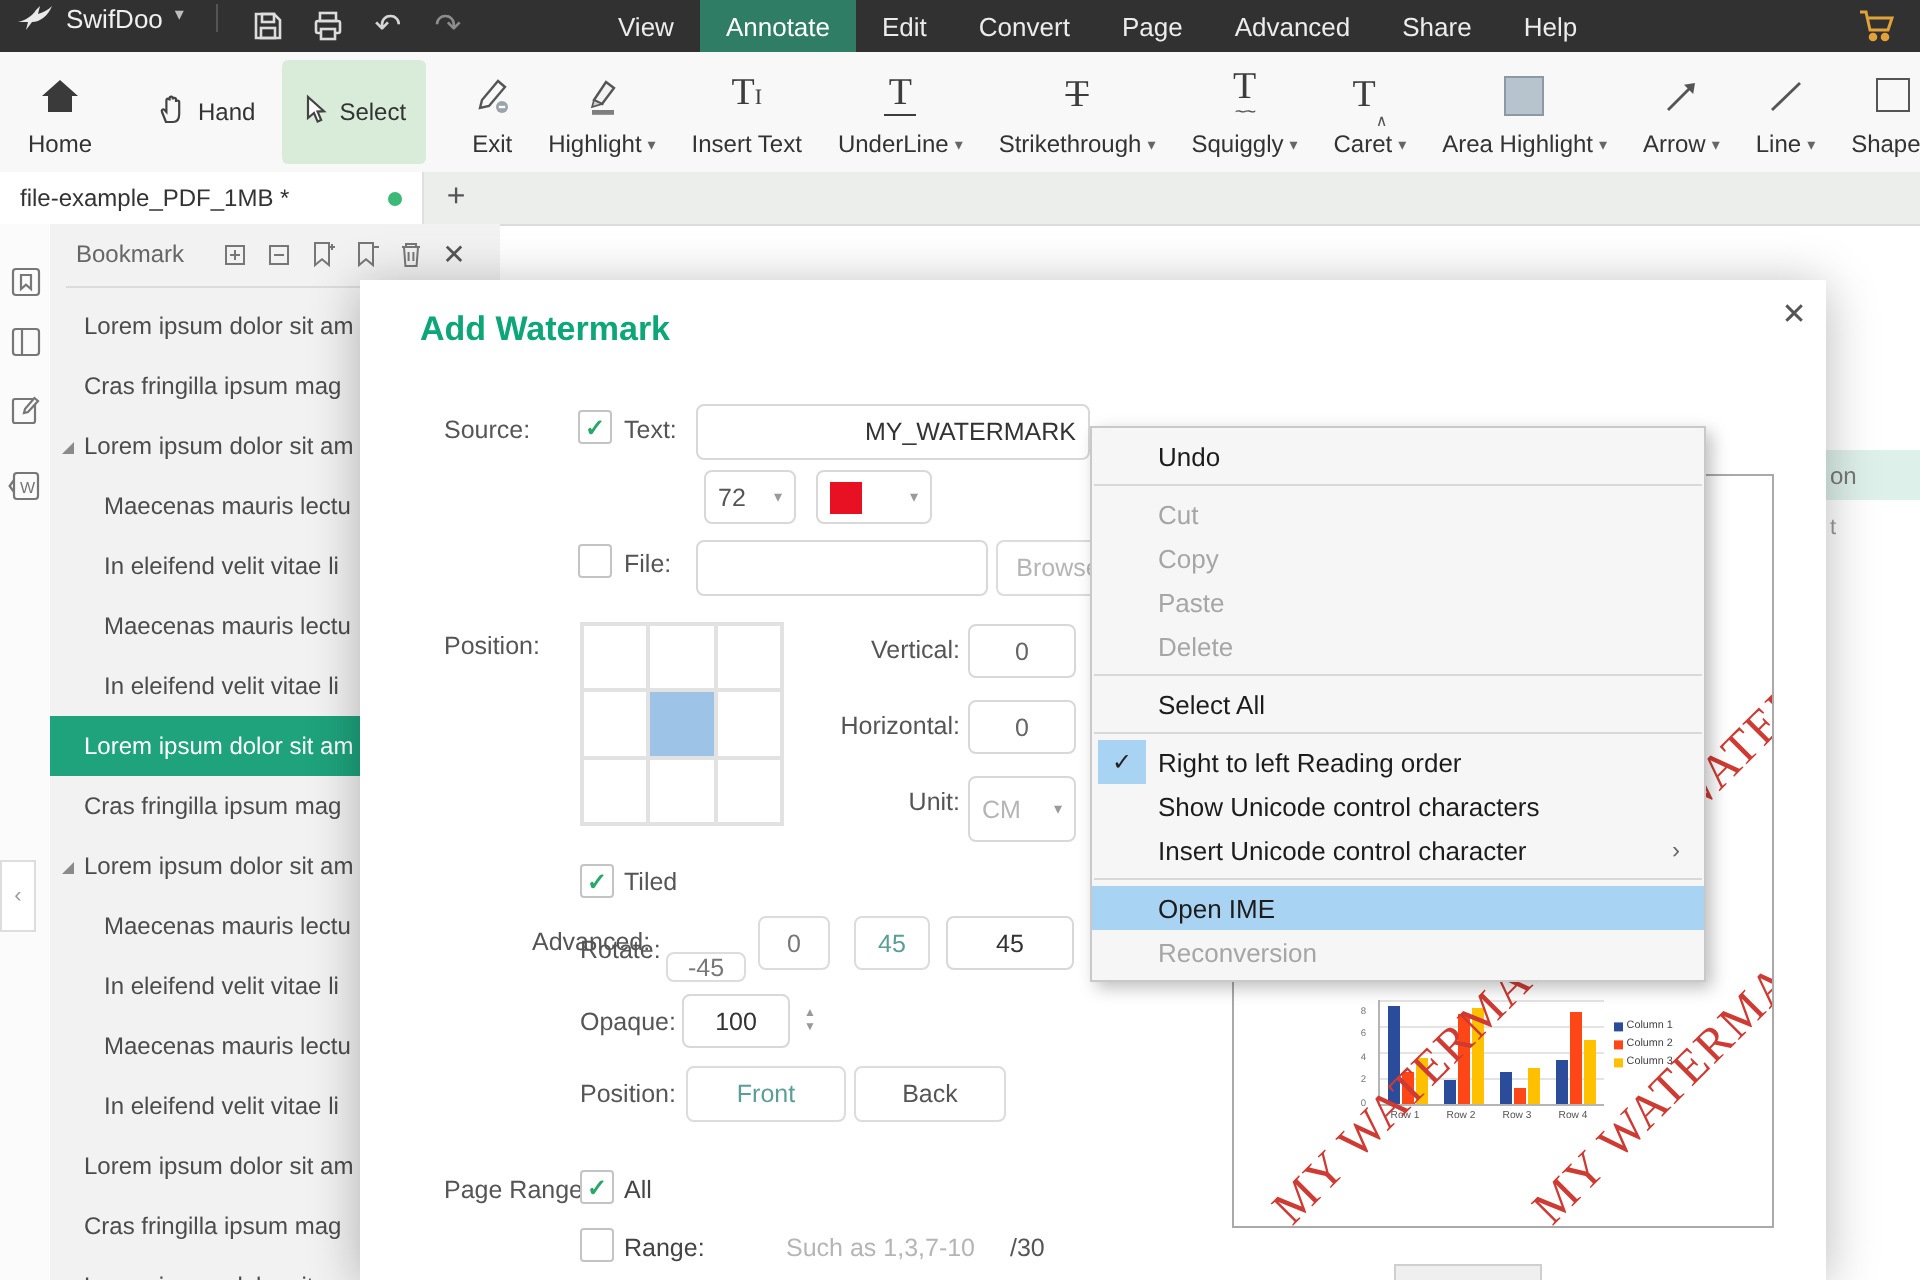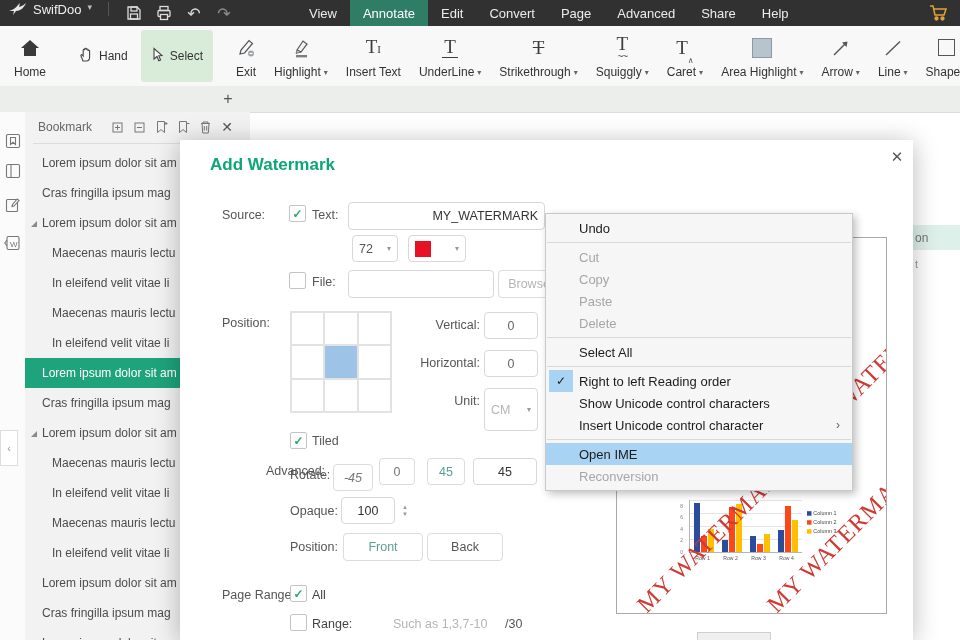--- a/index.html
+++ b/index.html
@@ -275,20 +275,24 @@
               <path d="M3.5 16.5 L4.5 12.5 L13 2.5 L17 6 L8 16 L3.5 16.5 Z" fill="none" stroke="#555" stroke-width="1.2"></path>
               <line x1="11.5" y1="4.5" x2="15" y2="7.5" stroke="#555" stroke-width="1"></line>
             </svg>
           </span>
           <span class="t-label">Pencil</span>
         </div>
       </div>
   </div>
 
   <div class="tabbar">
+    <div class="tab-active">
+      <span>file-example_PDF_1MB *</span>
+      <span class="tab-dot"></span>
+    </div>
     <div class="tab-plus">+</div>
   </div>
 
   <div class="strip">
     <div class="s-ic" style="margin-top:14px;">
       <svg width="16" height="16" viewBox="0 0 16 16" fill="none" stroke="#777" stroke-width="1.1">
           <rect x="1.5" y="1.5" width="13" height="13" rx="1.5"></rect>
           <path d="M5.5 4.5 H10.5 V11.5 L8 9.3 L5.5 11.5 Z"></path>
         </svg>
     </div>
@@ -445,21 +449,21 @@
         <div class="gc"></div>
         <div class="gc"></div>
         <div class="gc"></div>
         <div class="gc"></div>
       </div>
     <div class="lbl" style="left:230px;top:178px;width:70px;text-align:right;">Vertical:</div>
     <input class="inp" style="left: 304px; top: 172px; width: 54px; height: 27px; text-align: center; color: rgb(102, 102, 102);" value="0">
     <div class="lbl" style="left:215px;top:216px;width:85px;text-align:right;">Horizontal:</div>
     <input class="inp" style="left: 304px; top: 210px; width: 54px; height: 27px; text-align: center; color: rgb(102, 102, 102);" value="0">
     <div class="lbl" style="left:250px;top:254px;width:50px;text-align:right;">Unit:</div>
-    <div class="combo" style="left:304px;top:248px;width:54px;height:43px;color:#b5b5b5;">
+    <div class="combo" style="left:304px;top:248px;width:54px;height:33px;color:#b5b5b5;">
       <span>CM</span>
         <span class="dd">▾</span>
     </div>
 
     <div class="cb checked" style="left:110px;top:292px;">✓</div>
     <div class="lbl" style="left:132px;top:294px;">Tiled</div>
 
     <div class="lbl" style="left:42px;top:324px;margin-left:44px;">Advanced:</div>
     <div class="lbl" style="left:110px;top:328px;">Rotate:</div>
     <div id="rotate-btns"></div>
@@ -527,21 +531,21 @@
             <span>Column 3</span>
           </div>
         </div>
       <div id="wm-tiles">
           <span class="wm" style="left: -6px; top: 284px;">MY WATERMARK</span>
           <span class="wm" style="left: 124px; top: 284px;">MY WATERMARK</span>
           <span class="wm" style="left: 160px; top: 114px;">MY WATERMARK</span>
         </div>
     </div>
     <div class="pv-pagenav"></div>
-  <div class="btn" style="left: 153px; top: 324px; width: 40px; height: 27px; font-style: italic;">-45</div>
+  <div class="btn" style="left: 153px; top: 336px; width: 40px; height: 15px;">-45</div>
       <div class="btn" style="left: 199px; top: 318px; width: 36px; height: 27px;">0</div>
       <div class="btn teal" style="left: 247px; top: 318px; width: 38px; height: 27px;">45</div>
     </div>
 
   <div class="cmenu" id="cmenu">
       <div class="cm-item">
         <span>Undo</span>
       </div>
       <div class="cm-sep"></div>
       <div class="cm-item disabled">

